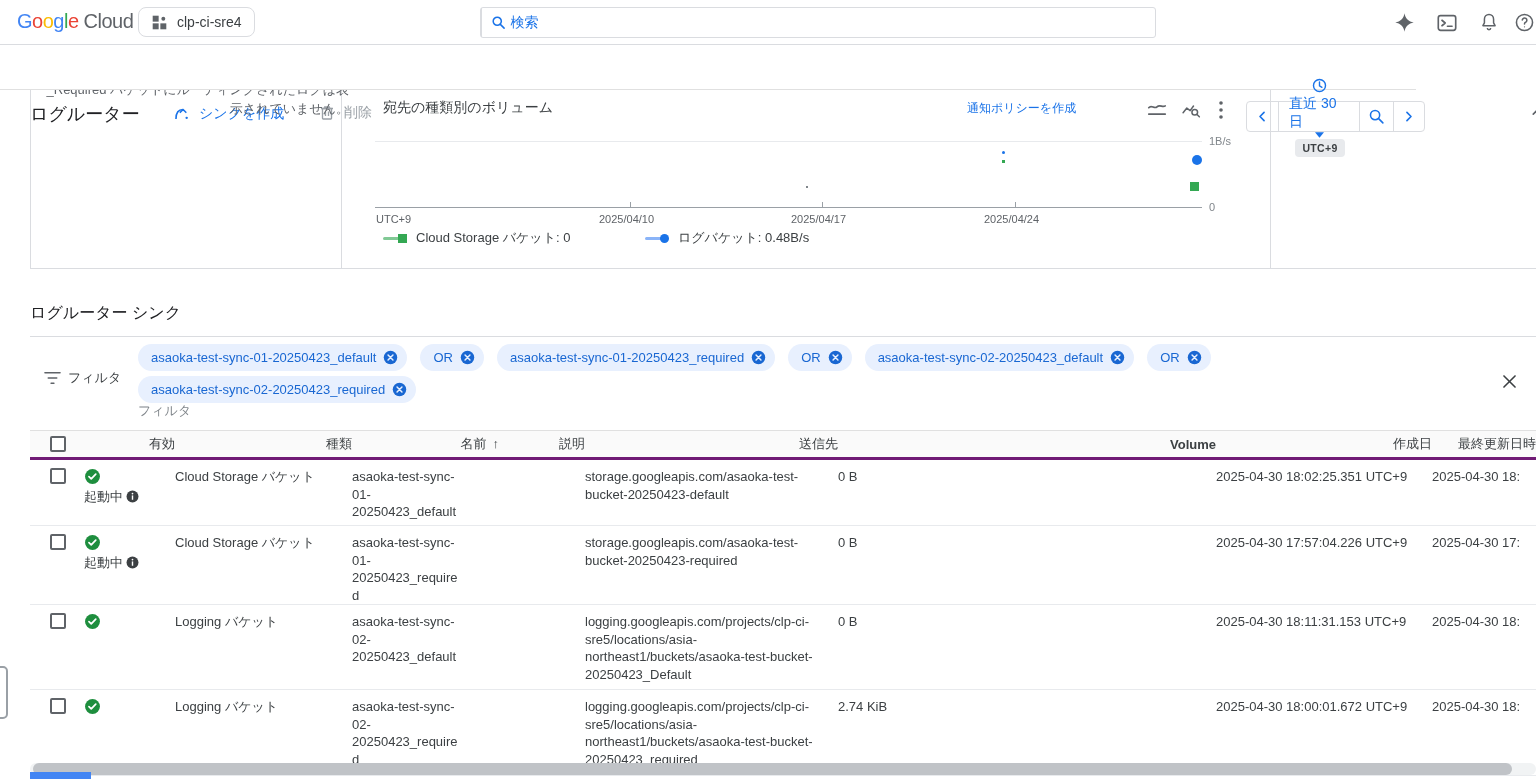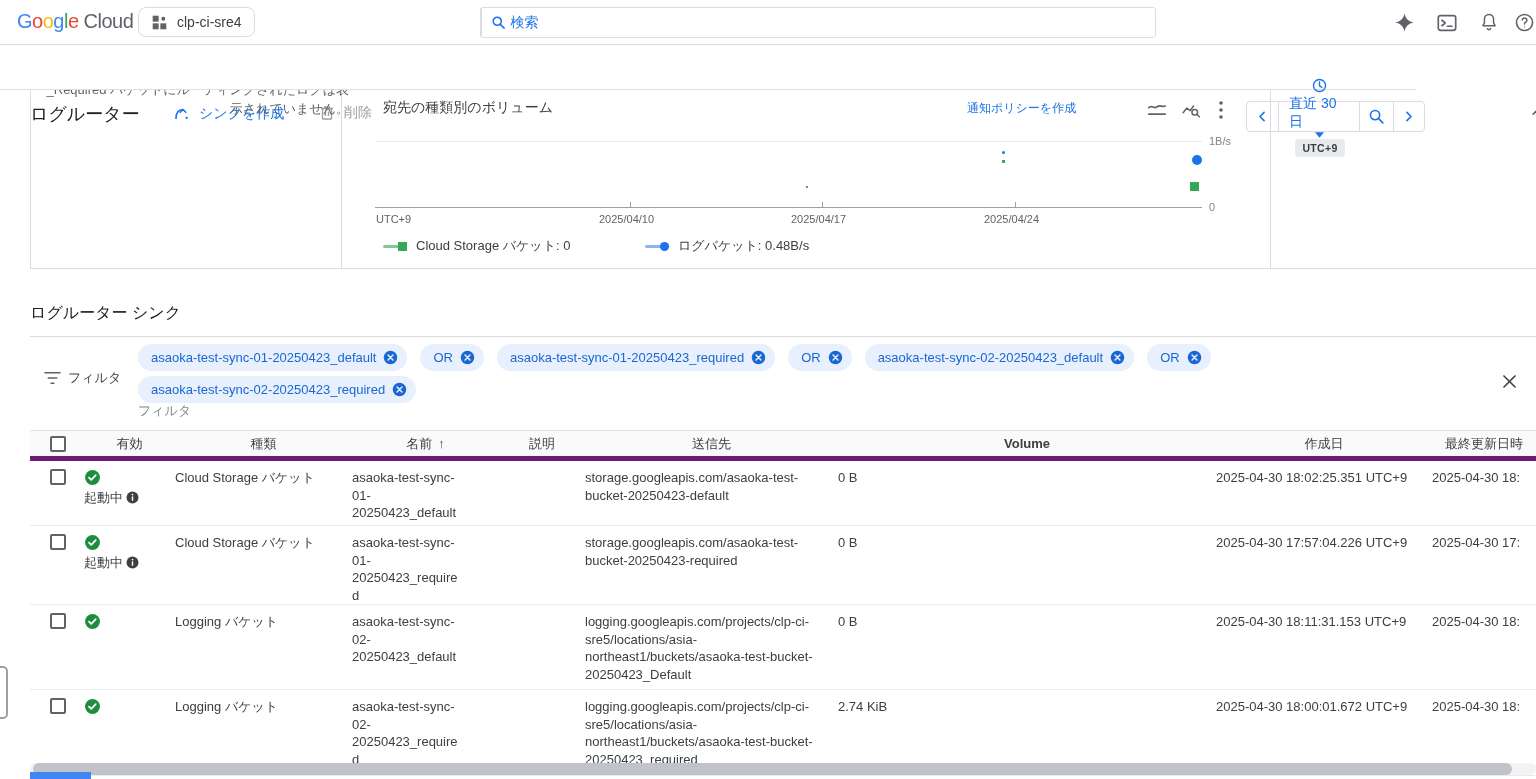--- a/index.html
+++ b/index.html
@@ -47,41 +47,41 @@
   .notice-clip p { margin-top:-10px; font-size:13px; line-height:19px; color:#5f6368; }
   .chart-title { left:383px; top:99px; font-size:14px; color:#3c4043; }
   .alert-link { left:967px; top:100px; font-size:12px; color:#1a73e8; cursor:pointer; }
   .gridline { left:375px; top:141px; width:827px; height:1px; background:#e8eaed; }
   .baseline { left:375px; top:207px; width:827px; height:1px; background:#9aa0a6; }
   .tick { position:absolute; top:202px; width:1px; height:6px; background:#9aa0a6; }
   .axlab { position:absolute; font-size:11px; color:#5f6368; }
   .ylab  { position:absolute; font-size:11px; color:#80868b; }
   .pt { position:absolute; }
   .legend { position:absolute; top:229px; display:flex; align-items:center; gap:9px;
-            font-size:13px; color:#3c4043;margin-top:8px; }
+            font-size:13px; color:#3c4043; }
   .sw { position:relative; width:24px; height:10px; }
   .sw .ln { position:absolute; left:0; top:3.5px; width:24px; height:3px; border-radius:2px; }
   .sw .mk { position:absolute; right:0; top:0.5px; width:9px; height:9px; }
 
   
   .sinks-title { left:30px; top:303px; font-size:16px; color:#202124; }
   .filter-btn { left:44px; top:369px; gap:7px; font-size:13px; color:#3c4043; cursor:pointer; }
   .chips { position:absolute; left:138px; top:344px; width:1150px; display:flex; flex-wrap:wrap;
            column-gap:13px; row-gap:5px; }
   .chip { height:27px; border-radius:14px; background:#e8f0fe; color:#1967d2; font-size:13px;
           font-weight:500; display:flex; align-items:center; gap:7px; padding:0 9px 0 13px;
           cursor:pointer; white-space:nowrap; }
   .filter-ph { left:138px; top:402px; font-size:13px; color:#80868b; }
   .clear-btn { left:1500px; top:372px; cursor:pointer; }
 
   
   .sink-table { position:absolute; left:30px; top:430px; width:1506px; border-collapse:collapse;
                 table-layout:fixed; font-size:13px; }
-  .sink-table th { height:28px; text-align:center; font-weight:400; color:#3c4043;
-                   border-top:1px solid #e0e0e0; border-bottom:5px solid #701a75;
+  .sink-table th { height:28px; text-align:right; font-weight:400; color:#3c4043;
+                   border-top:1px solid #e0e0e0; border-bottom:3px solid #701a75;
                    background:#fafafa; white-space:nowrap; }
   .sink-table th.bold { font-weight:bold; }
   .sink-table td { vertical-align:top; padding:8px 14px 0 0; line-height:17.5px;
                    border-bottom:1px solid #e8eaed; color:#3c4043; }
   .sink-table .cbcell { padding-left:20px; }
   .sink-table td.name { padding-right:36px; overflow-wrap:break-word; }
   .sink-table td.dest { padding-right:18px; overflow-wrap:break-word; }
   .sink-table td.dt { white-space:nowrap; }
   .checkbox { width:16px; height:16px; border:2px solid #5f6368; border-radius:2px;
               background:#fff; cursor:pointer; }

